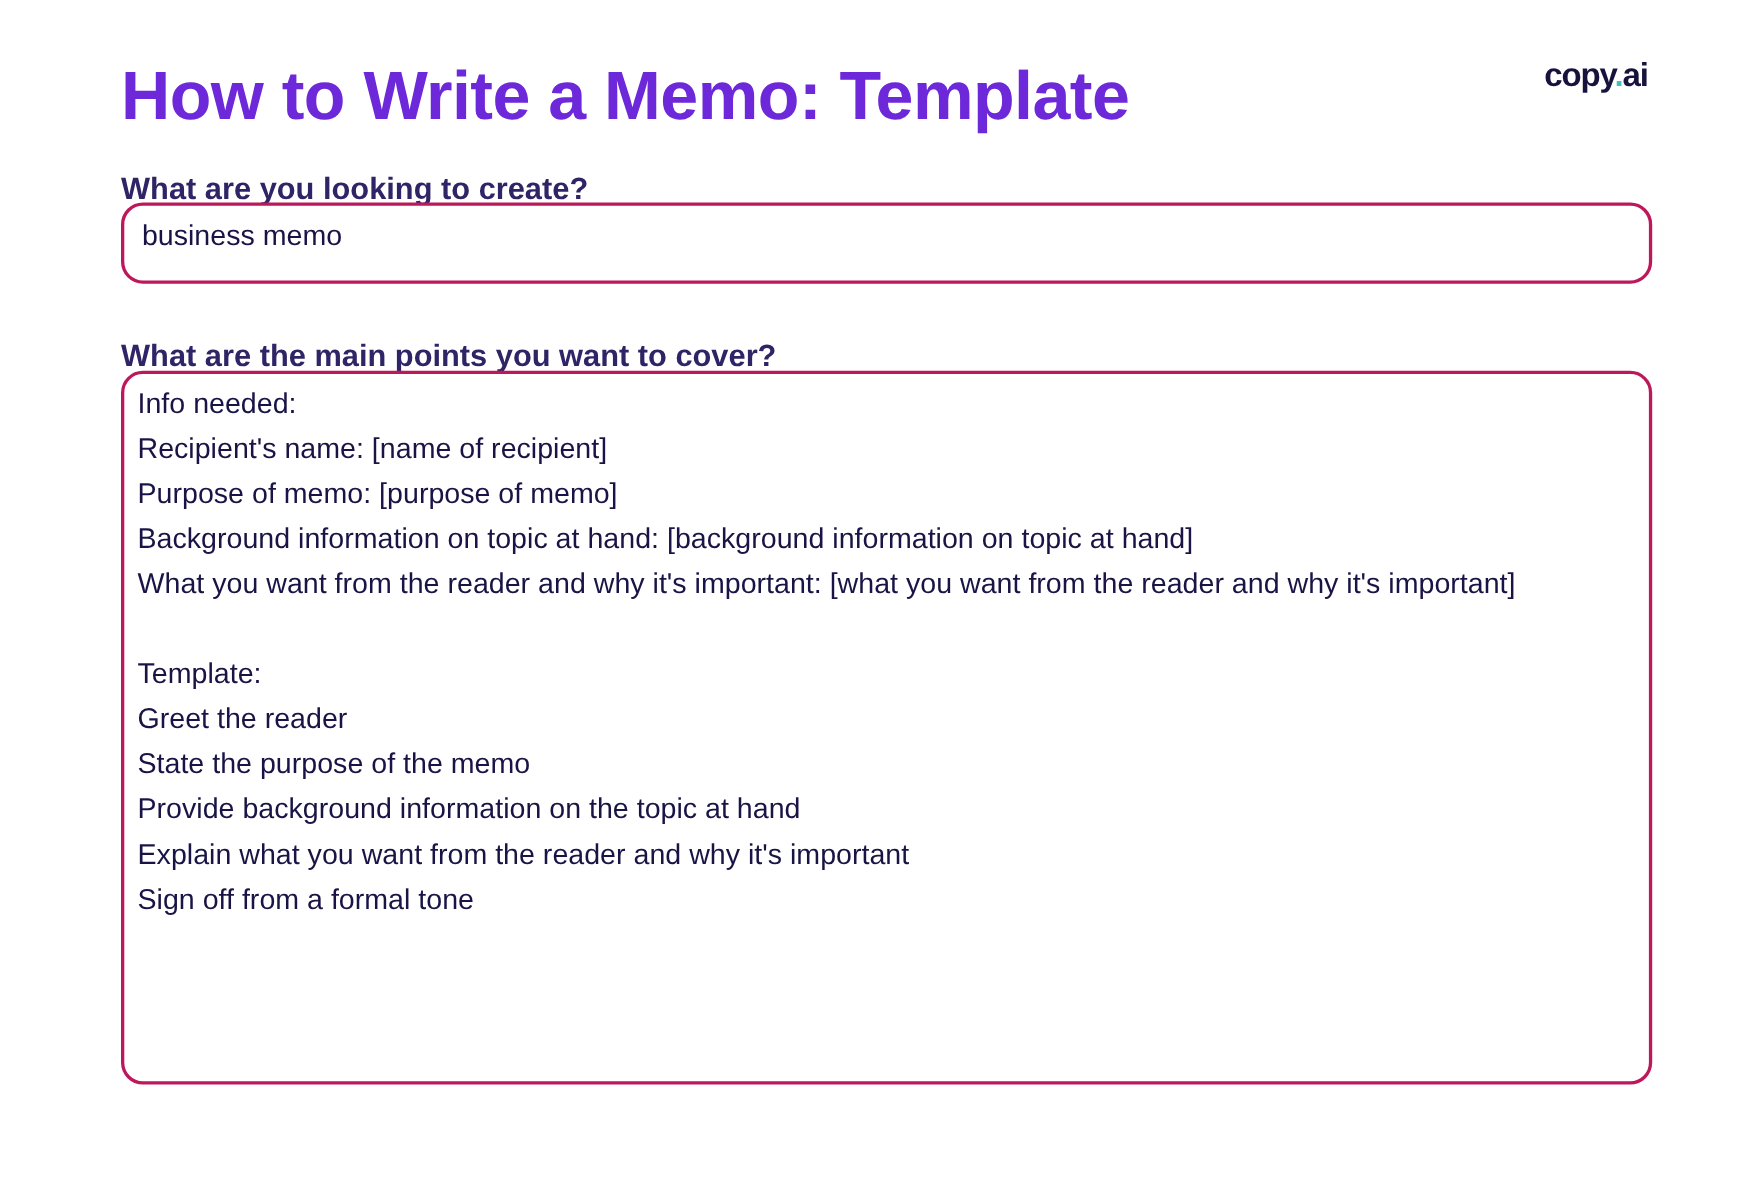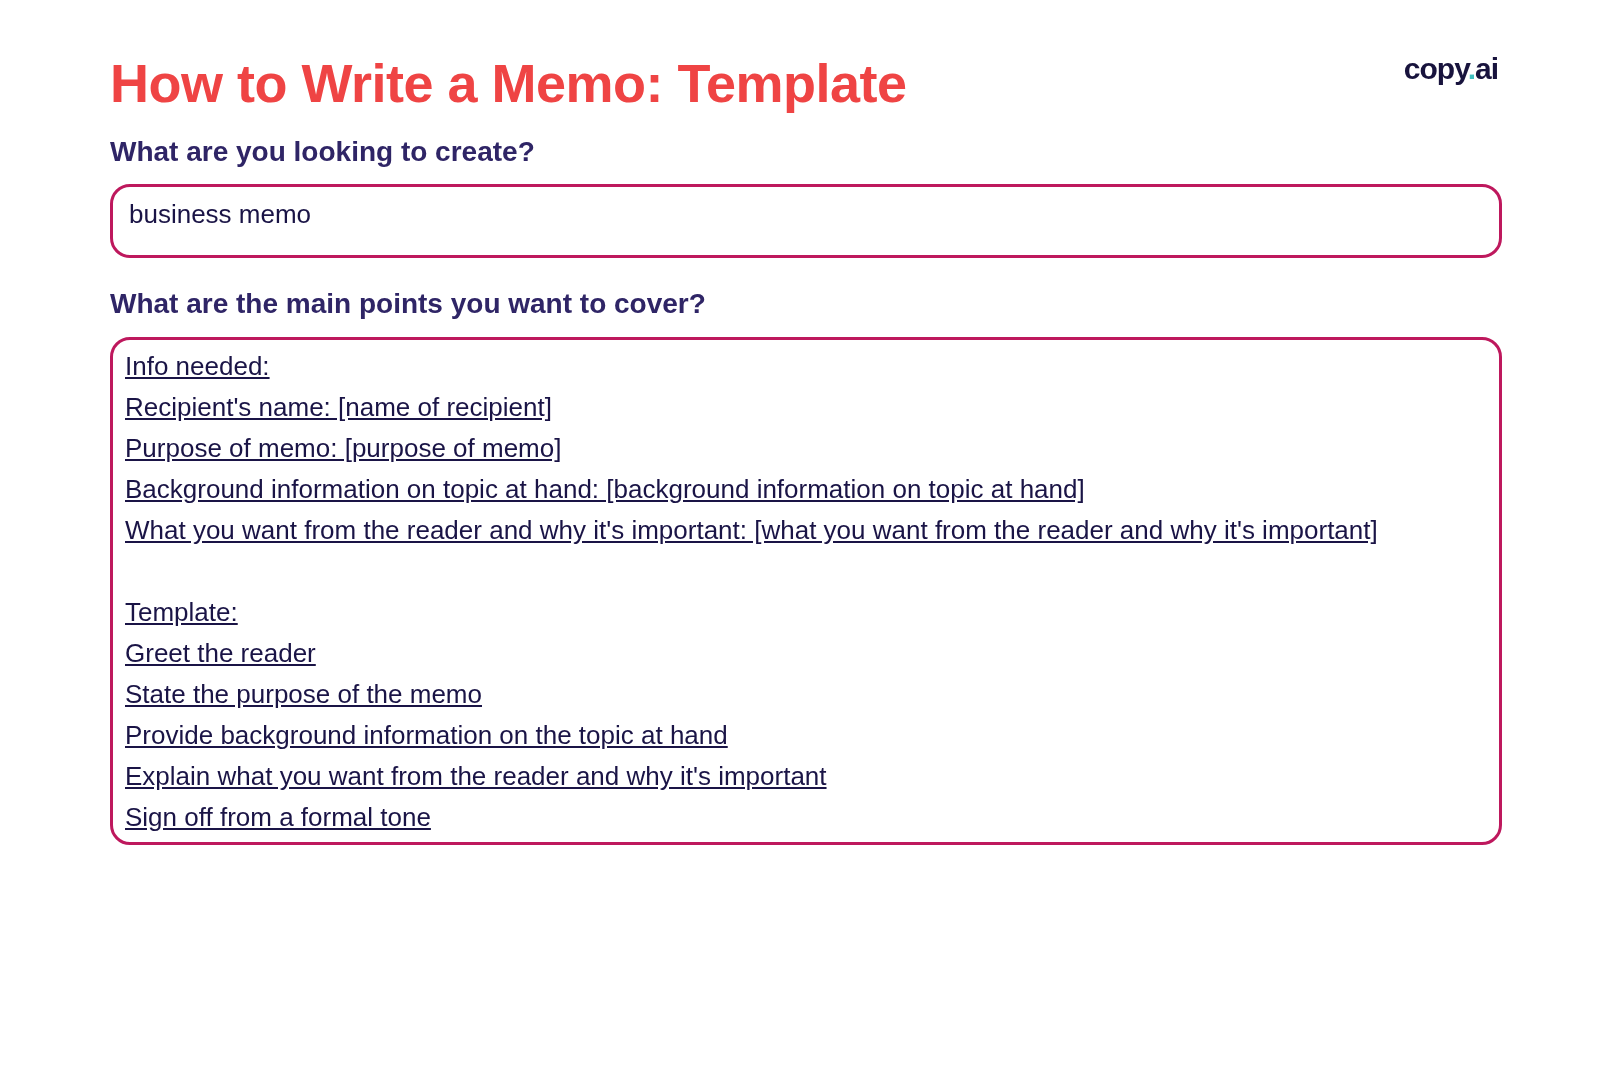--- a/index.html
+++ b/index.html
@@ -3,40 +3,40 @@
   <meta charset="utf-8">
   <style>
     * { box-sizing: border-box; margin: 0; padding: 0; }
     html, body {
       width: 1600px; height: 1089px; background: #ffffff; overflow: hidden;
       font-family: "Liberation Sans", "DejaVu Sans", sans-serif;
     }
     .page { position: relative; width: 1600px; height: 1089px; }
     .title {
       position: absolute; left: 110px; top: 52px;
-      font-size: 54px; font-weight: bold; color: #ef4444; letter-spacing: -0.5px;
+      font-size: 62px; font-weight: bold; color: #6d28d9; letter-spacing: -0.5px;
     }
     .logo {
       position: absolute; right: 102px; top: 52px;
       font-size: 30px; font-weight: bold; color: #18133d; letter-spacing: -1px;
     }
     .logo .dot { color: #3fbfbf; }
     .label {
       position: absolute; left: 110px;
-      font-size: 28px; font-weight: bold; color: #2f2566;
+      font-size: 28px; font-weight: bold; color: #2f2566; margin-top: 20px;
     }
     .label-1 { top: 136px; }
     .label-2 { top: 288px; }
     .field {
       position: absolute; left: 110px; width: 1392px;
       border: 3px solid #be185d; border-radius: 20px; background: #fff;
       color: #1a1446; font-size: 26px;
     }
     .field-1 { top: 184px; height: 74px; padding: 12px 16px; }
-    .field-2 { top: 337px; height: 508px; padding: 6px 12px; text-decoration: underline; }
+    .field-2 { top: 337px; height: 649px; padding: 6px 12px; }
     .line { height: 41px; line-height: 41px; white-space: pre; }
   </style>
 </head>
 <body>
 
 <div class="page">
   <h1 class="title">How to Write a Memo: Template</h1>
 
   <div class="logo">
     <span>copy</span><span class="dot">.</span><span>ai</span>

